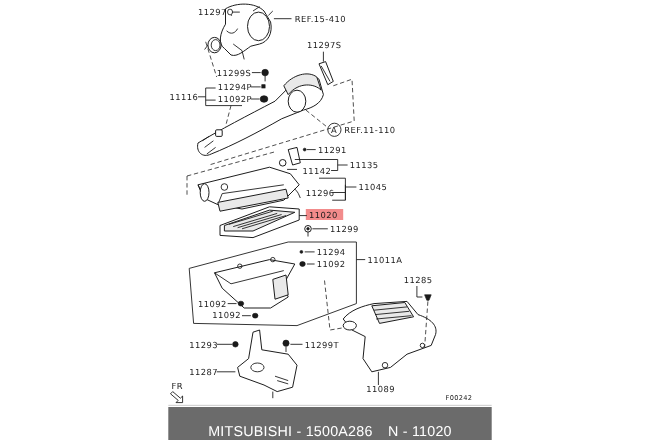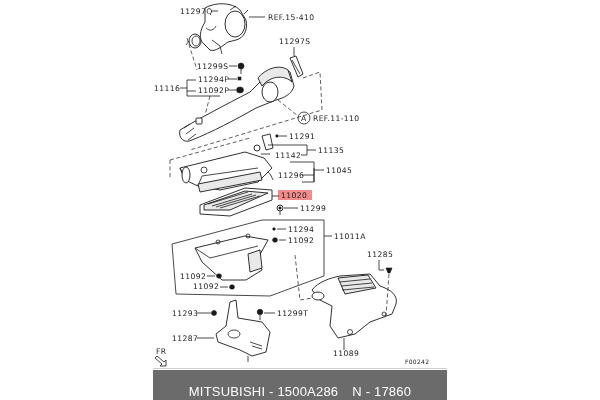--- a/index.html
+++ b/index.html
@@ -190,14 +190,14 @@
 </svg>
 
 <div id="footer-topline"></div>
 <div id="footer">
   <span>MITSUBISHI</span>
   <span>&nbsp;</span>
   <span>-</span>
   <span>&nbsp;</span>
   <span>1500A286</span>
   <span class="sep"></span>
-  <span>N - 17860</span>
+  <span>N - 11020</span>
 </div>
 
 </body></html>

